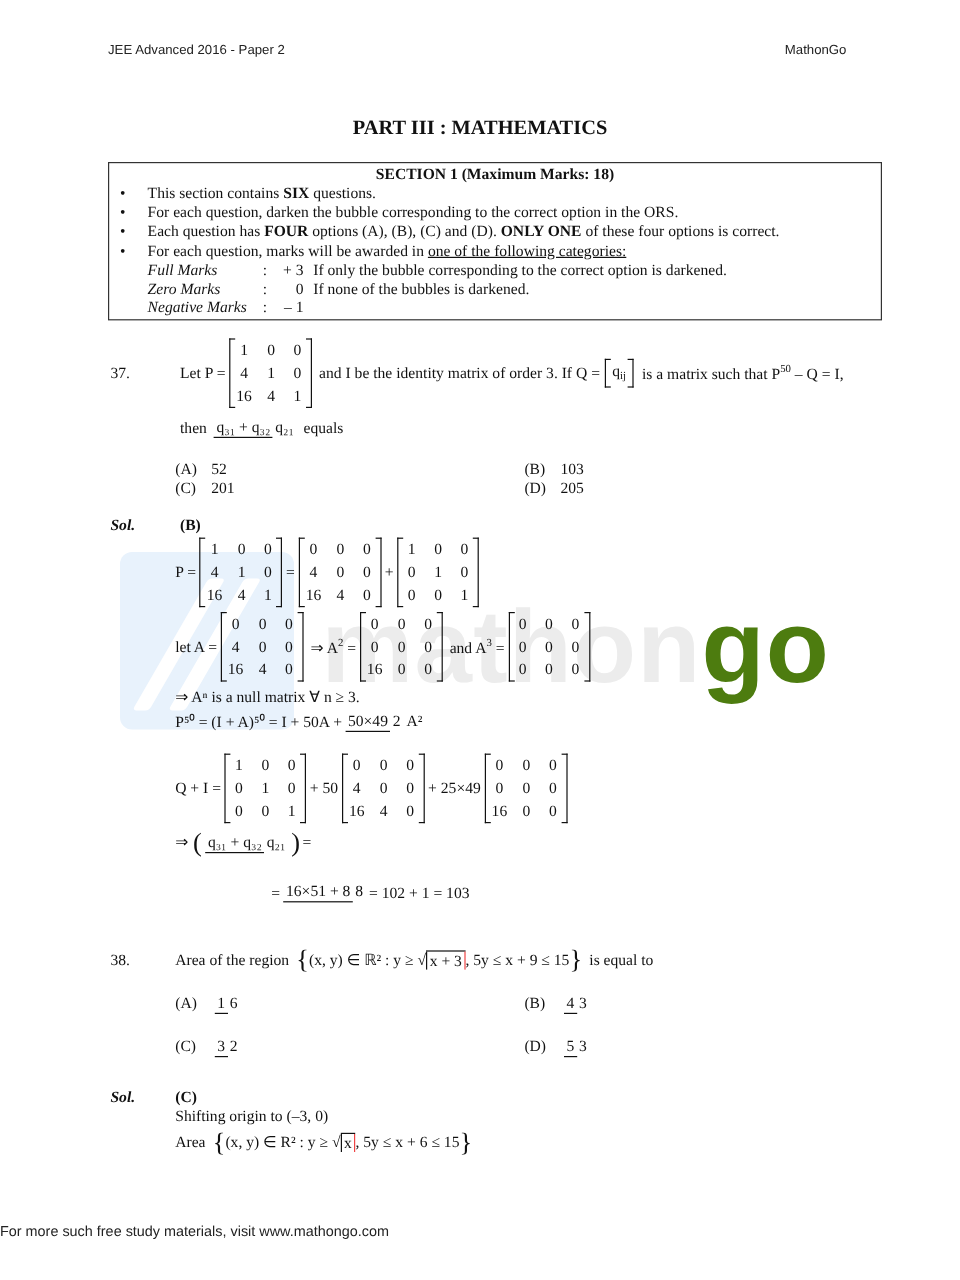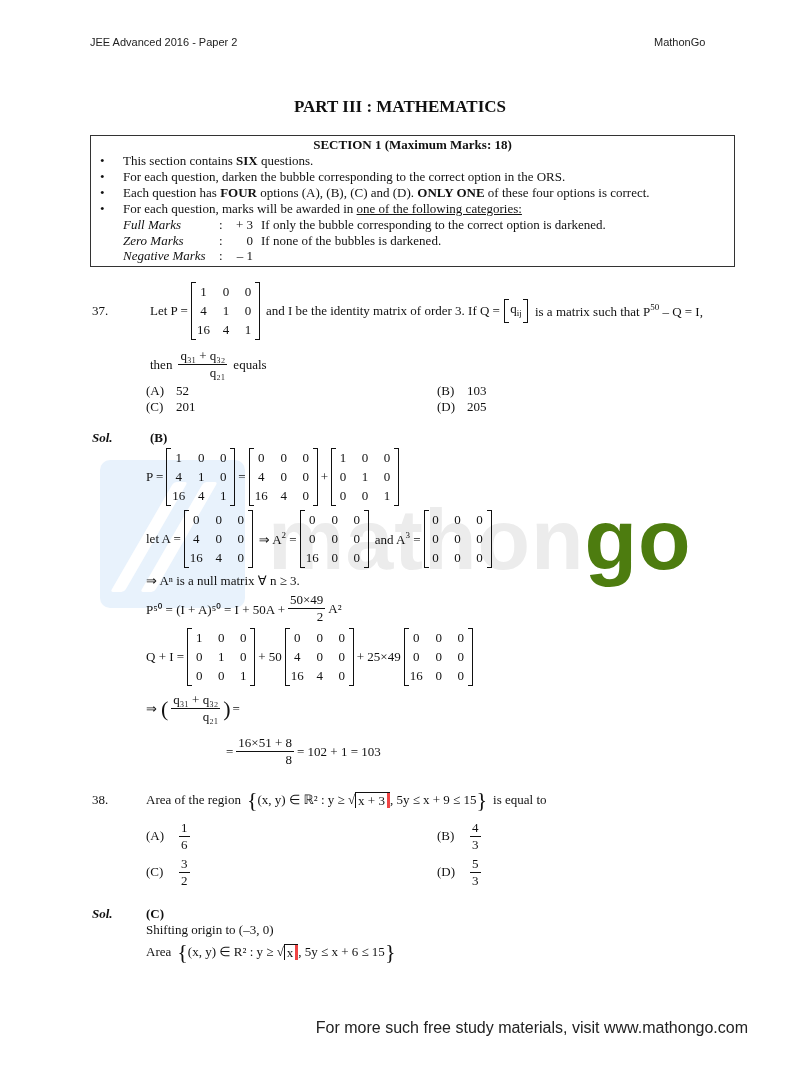--- a/index.html
+++ b/index.html
@@ -2,21 +2,21 @@
 <html><head>
 <meta charset="utf-8">
 <style>
   * { box-sizing: border-box; margin: 0; padding: 0; }
   html, body { width: 800px; height: 1067px; background: #ffffff; overflow: hidden; }
   body { position: relative; font-family: "Liberation Serif", serif; color: #111; font-size: 13px; }
   .abs { position: absolute; }
 
   
   .hdr { font-family: "Liberation Sans", sans-serif; font-size: 11px; color: #222; top: 36px; }
-  .footer { font-family: "Liberation Sans", sans-serif; font-size: 16px; color: #222; top: 1019px; left: 0; width: 748px; text-align: right; }
+  .footer { font-family: "Liberation Sans", sans-serif; font-size: 12px; color: #222; top: 1019px; left: 0; width: 748px; text-align: left; }
 
   .part-title { top: 97px; left: 0; width: 800px; text-align: center; font-weight: bold; font-size: 17px; }
 
   
   .ibox { top: 135px; left: 90px; width: 645px; height: 132px; border: 1px solid #333; padding: 1px 0 0 0; }
   .ibox .sec { text-align: center; font-weight: bold; font-size: 13px; line-height: 16px; }
   .ibox ul { list-style: none; }
   .ibox li { position: relative; padding-left: 32px; line-height: 16px; font-size: 13px; }
   .ibox li::before { content: "•"; position: absolute; left: 9px; top: 0; }
   .marks { margin-left: 32px; }
@@ -34,33 +34,33 @@
   .wm-math { color: #ececec; }
   .wm-go { color: #4d7c0f; }
 
   
   .mrow { display: flex; align-items: center; white-space: nowrap; }
   .mat { display: inline-grid; grid-template-columns: repeat(3, auto); column-gap: 10px; row-gap: 1px; padding: 1px 6px; position: relative; margin: 0 3px; text-align: center; line-height: 18px; }
   .mat::before, .mat::after { content: ""; position: absolute; top: 0; bottom: 0; width: 4px; border: 1px solid #111; }
   .mat::before { left: 0; border-right: none; }
   .mat::after { right: 0; border-left: none; }
   .mat span { min-width: 12px; text-align: center; }
-  .frac { display: inline-flex; flex-direction: column; align-items: flex-end; vertical-align: middle; margin: 0 3px; line-height: 16px; }
+  .frac { display: inline-flex; flex-direction: row; align-items: flex-start; vertical-align: middle; margin: 0 3px; line-height: 16px; }
   .frac .num { border-bottom: 1px solid #111; padding: 0 2px; }
   .frac .den { padding: 0 2px; }
   sup { font-size: 9px; vertical-align: 6px; }
   sub { font-size: 9px; vertical-align: -3px; }
   .big { font-size: 22px; line-height: 20px; font-weight: normal; }
   .qnum { width: 58px; }
   .opt-row { display: flex; line-height: 16px; }
   .opt-row .o { width: 291px; display: flex; }
   .opt-row .lbl { width: 30px; }
   .sol-lbl { font-weight: bold; font-style: italic; width: 58px; }
   .bold { font-weight: bold; }
-  .abs-bars { border-left: 1px solid #111; border-right: 3px solid #ef4444; padding: 0 2px; }
+  .abs-bars { border-left: 1px solid #111; border-right: 1px solid #ef4444; padding: 0 2px; }
   .sqrt { border-top: 1px solid #111; }
 </style>
 </head>
 <body>
 
 <div class="abs wm-box">
   <div class="abs wm-slash" style="left:42px;top:22px;"></div>
   <div class="abs wm-slash" style="left:72px;top:22px;"></div>
 </div>
 <div class="abs wm-text"><span class="wm-math">math</span><span class="wm-math" style="color:#ececec">on</span><span class="wm-go">go</span></div>

